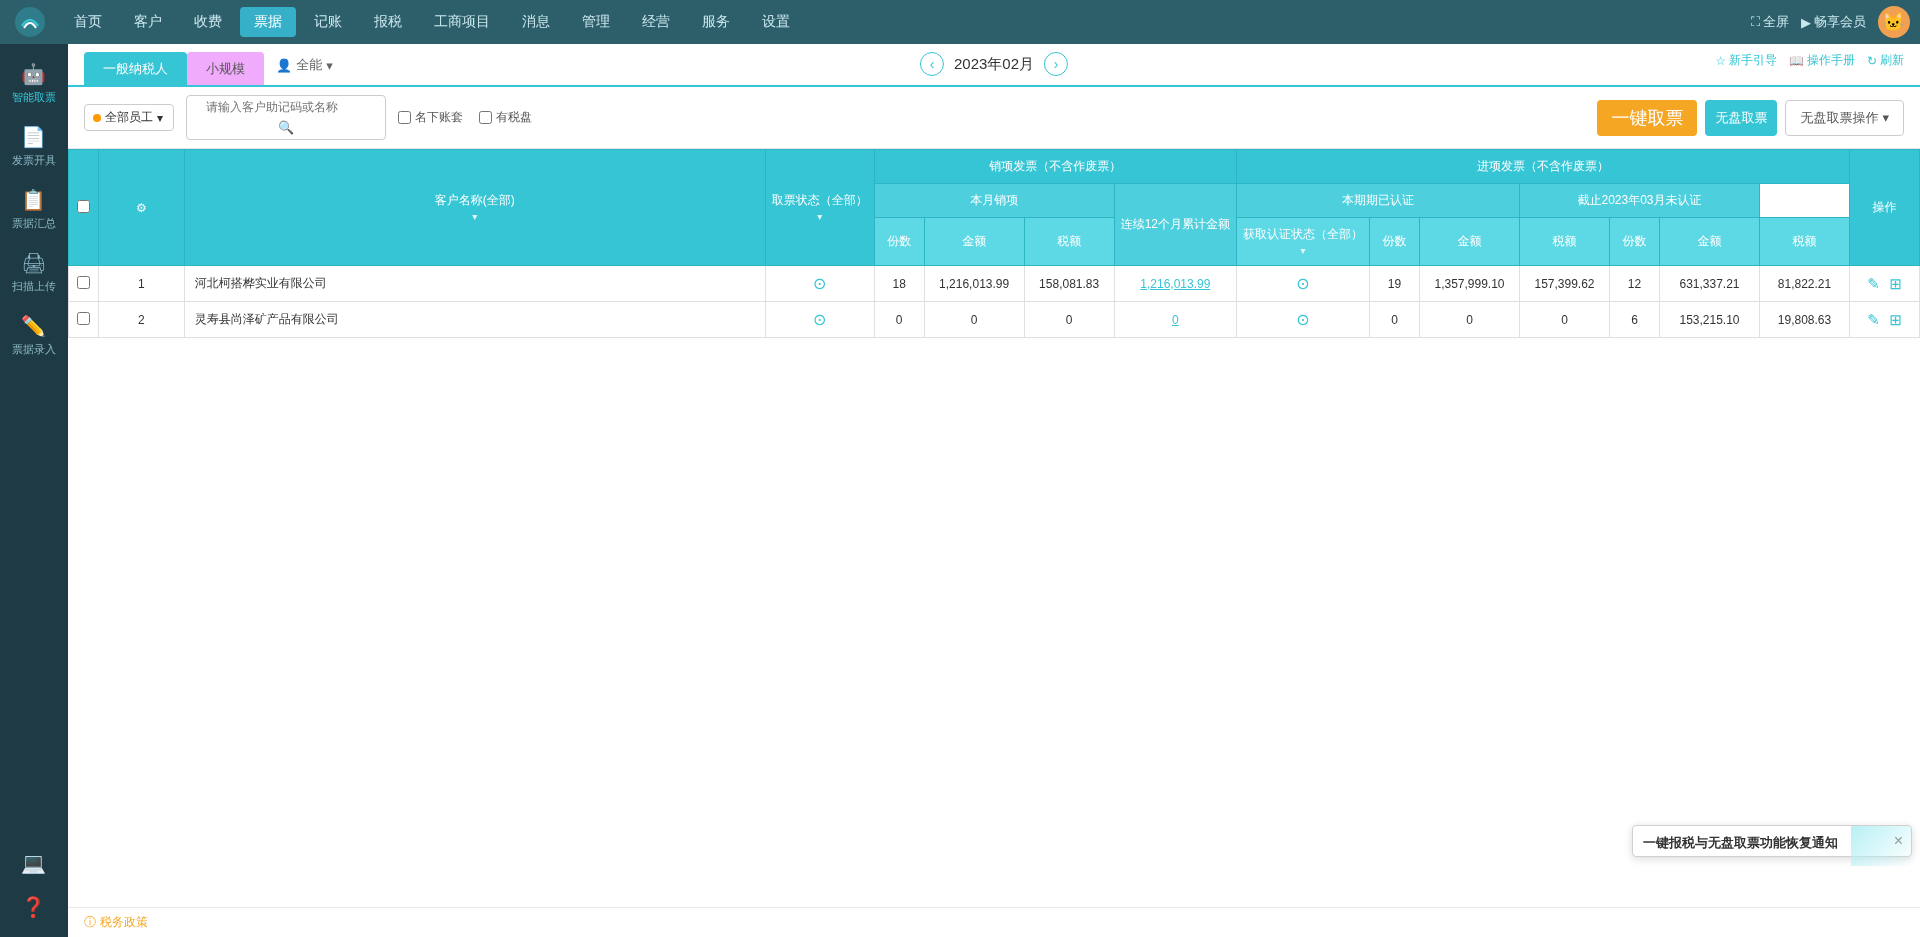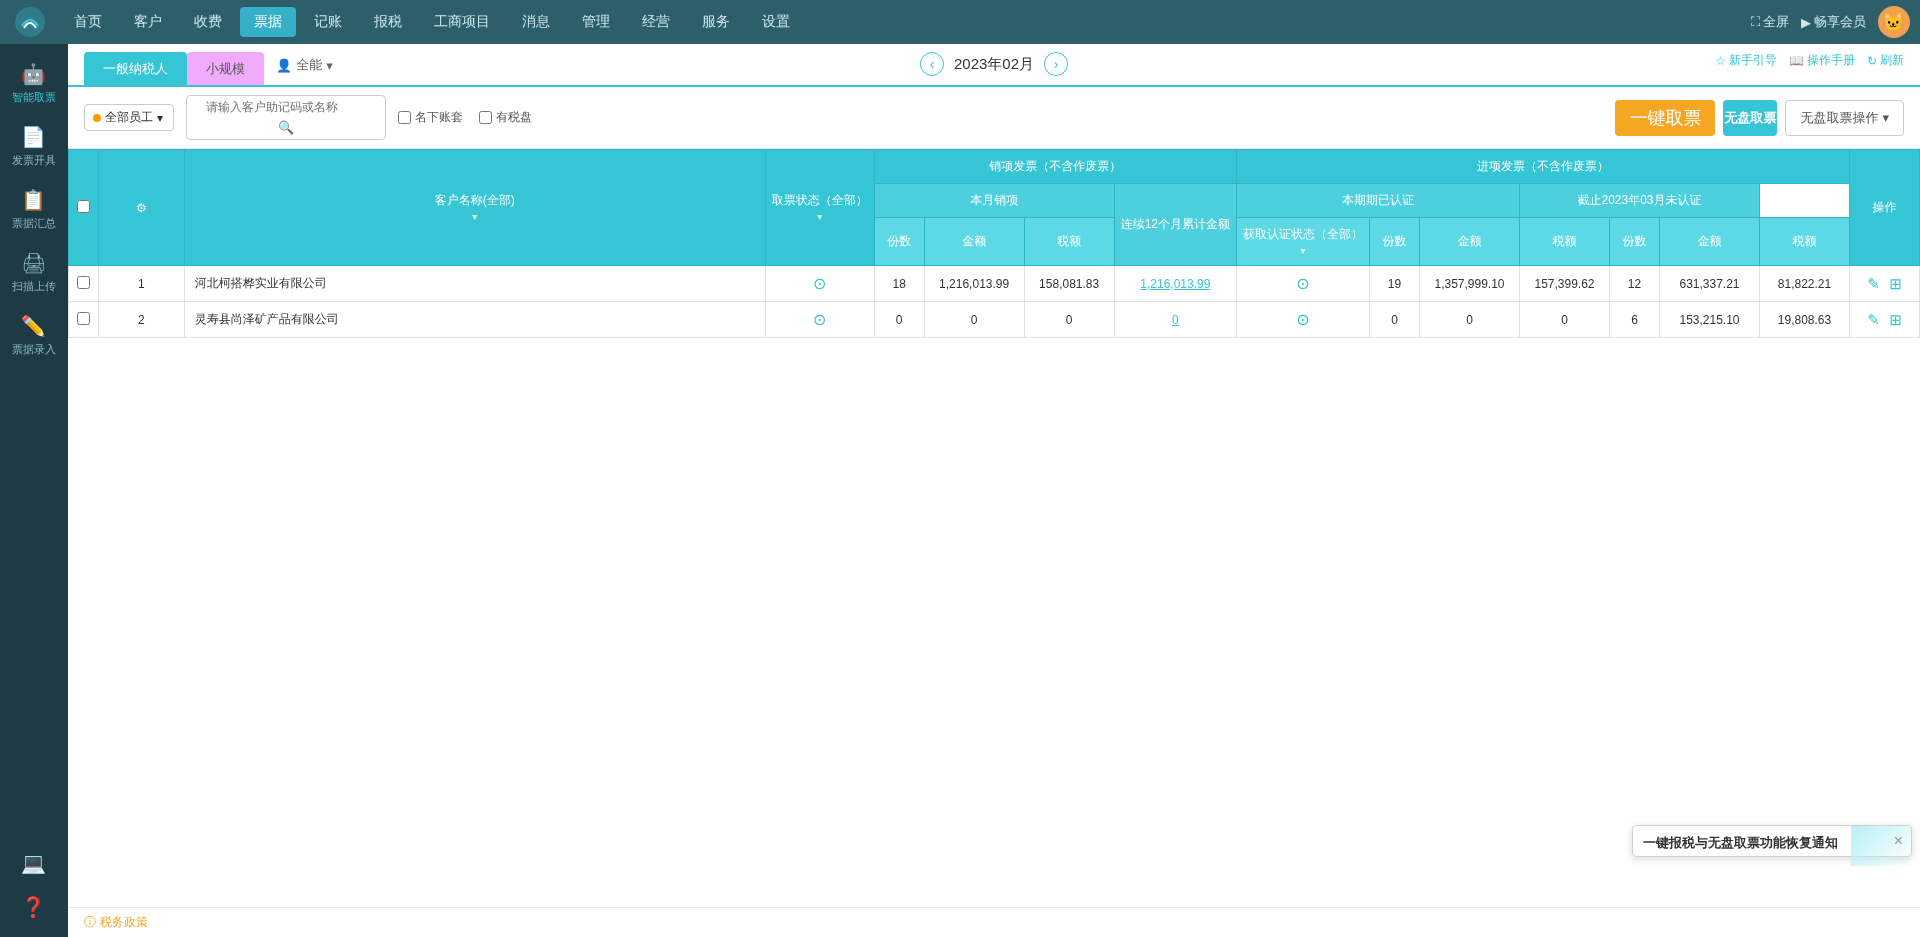--- a/index.html
+++ b/index.html
@@ -210,24 +210,23 @@
       border-radius: 4px;
       padding: 6px 14px;
       cursor: pointer;
       font-size: 18px;
     }
     .btn-teal {
       background: #36c5d4;
       color: #fff;
       border: none;
       border-radius: 4px;
-      padding: 6px 1px;
+      padding: 6px 10px;
       cursor: pointer;
       font-size: 13px;
-      font-weight: bold;
     }
     .btn-outline {
       background: #fff;
       color: #555;
       border: 1px solid #ccc;
       border-radius: 4px;
       padding: 6px 14px;
       cursor: pointer;
       font-size: 13px;
       display: flex; align-items: center; gap: 4px;

